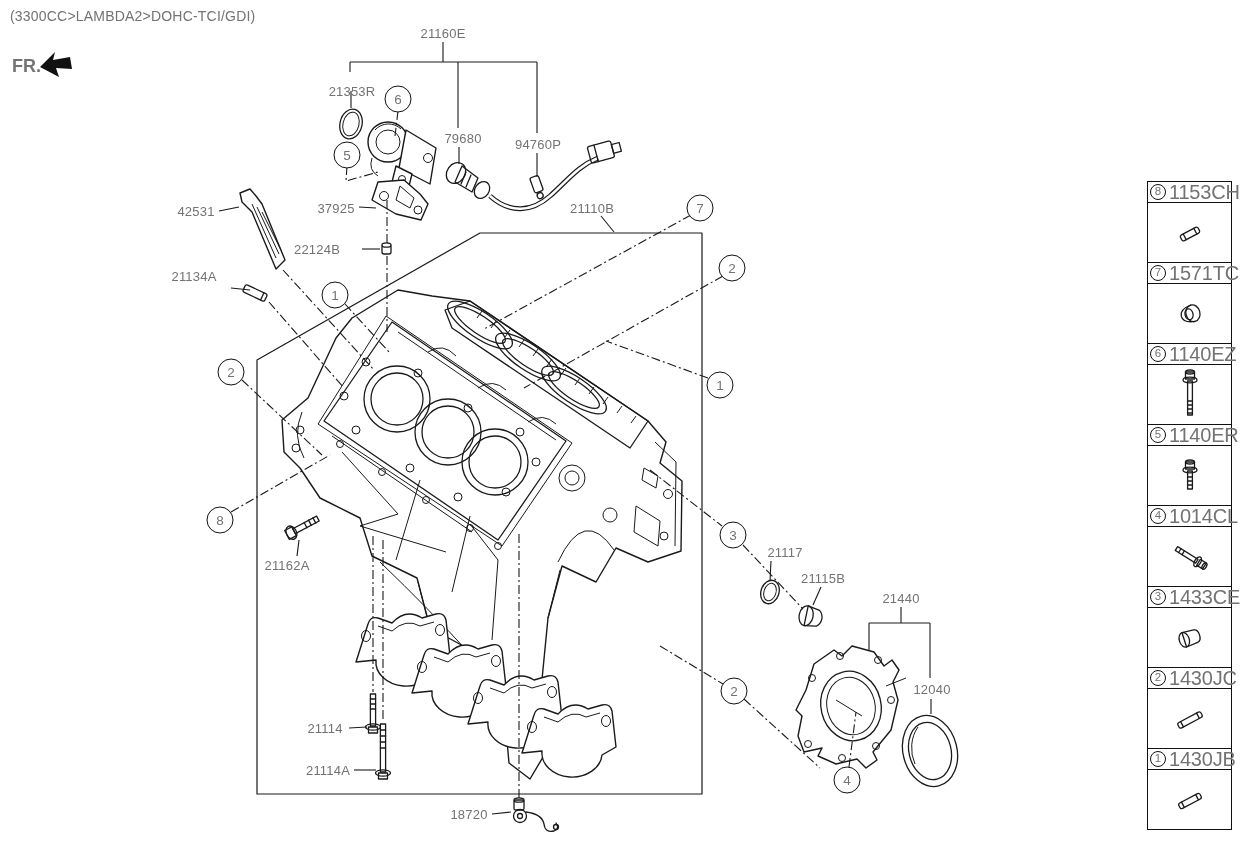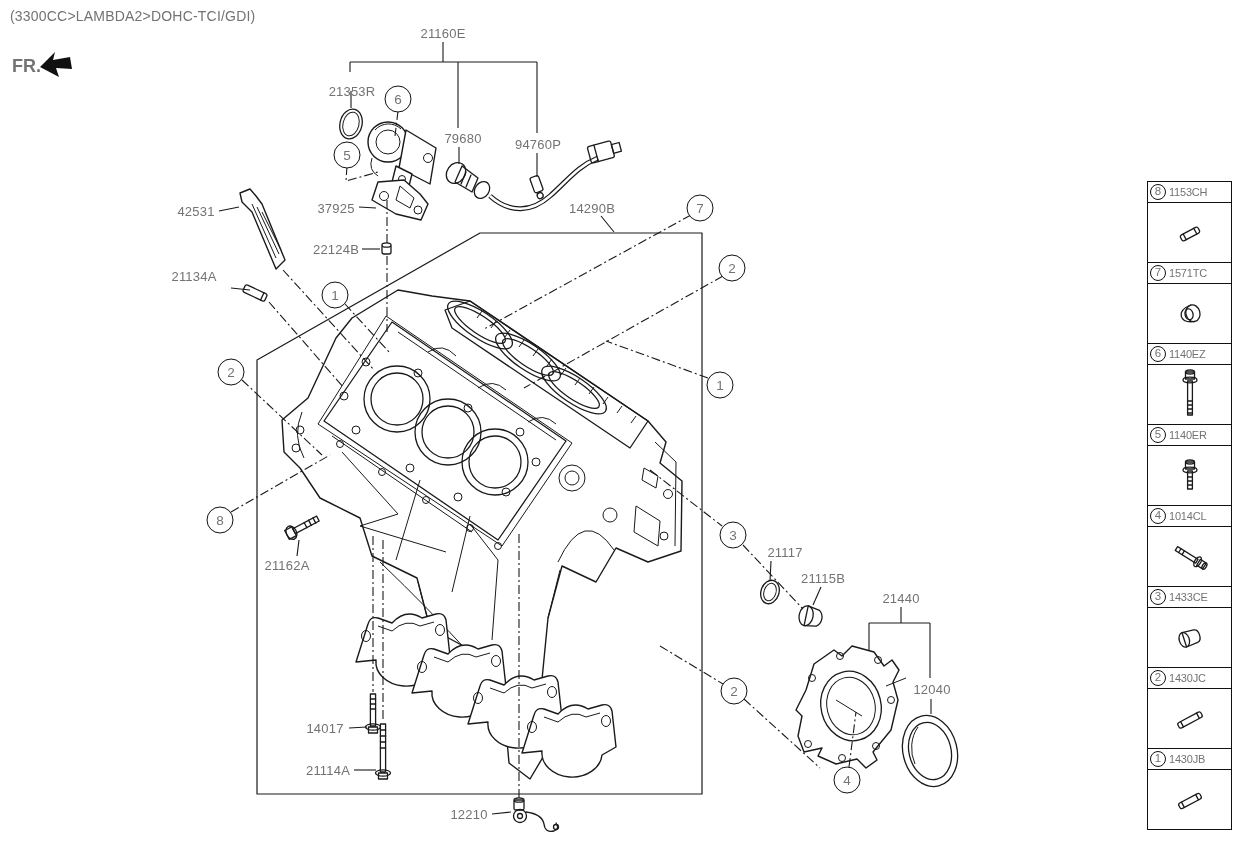--- a/index.html
+++ b/index.html
@@ -12,21 +12,21 @@
           letter-spacing:0.2px;cursor:pointer;}
   .callout{position:absolute;transform:translate(-50%,-50%);width:25px;height:25px;
            border:1.4px solid #111;border-radius:50%;background:#fff;display:flex;
            align-items:center;justify-content:center;font-size:13.5px;cursor:pointer;z-index:3;}
   .legend{position:absolute;left:1147px;top:182px;width:85px;}
   .lg-head{box-sizing:border-box;height:22px;border:1.5px solid #111;background:#fff;
            display:flex;align-items:center;gap:3px;padding:0 2px;margin-top:-1px;}
   .lg-circle{flex:0 0 auto;box-sizing:border-box;width:16px;height:16px;border:1.1px solid #111;
              border-radius:50%;display:flex;align-items:center;justify-content:center;
              font-size:11.5px;line-height:1;}
-  .lg-code{font-size:11px;letter-spacing:-0.2px;}
+  .lg-code{font-size:20px;letter-spacing:-0.2px;}
   .lg-icon{box-sizing:border-box;height:61px;border:1.1px solid #111;margin-top:-1px;
            display:flex;align-items:center;justify-content:center;background:#fff;}
   svg .s{stroke:#1a1a1a;fill:none;stroke-width:1.3;stroke-linejoin:round;stroke-linecap:round;}
   svg .sw{stroke:#1a1a1a;fill:#fff;stroke-width:1.4;stroke-linejoin:round;}
   svg .thin{stroke:#1a1a1a;fill:none;stroke-width:1;}
   svg .dd{stroke:#1a1a1a;fill:none;stroke-width:1.1;stroke-dasharray:9 3 2 3;}
   svg .ld{stroke:#1a1a1a;fill:none;stroke-width:1.1;}
 </style>
 </head>
 <body>
@@ -297,27 +297,27 @@
 
   <div class="title">(3300CC&gt;LAMBDA2&gt;DOHC-TCI/GDI)</div>
   <div class="fr">FR.</div>
 
   <div class="plabel" style="left:443px;top:33px">21160E</div>
   <div class="plabel" style="left:352px;top:91px">21353R</div>
   <div class="plabel" style="left:463px;top:138px">79680</div>
   <div class="plabel" style="left:538px;top:144px">94760P</div>
   <div class="plabel" style="left:196px;top:211px">42531</div>
   <div class="plabel" style="left:336px;top:208px">37925</div>
-  <div class="plabel" style="left:592px;top:208px">14290B</div>
-  <div class="plabel" style="left:336px;top:249px">22124B</div>
+  <div class="plabel" style="left:592px;top:208px">21110B</div>
+  <div class="plabel" style="left:317px;top:249px">22124B</div>
   <div class="plabel" style="left:194px;top:276px">21134A</div>
   <div class="plabel" style="left:287px;top:565px">21162A</div>
-  <div class="plabel" style="left:325px;top:728px">14017</div>
+  <div class="plabel" style="left:325px;top:728px">21114</div>
   <div class="plabel" style="left:328px;top:770px">21114A</div>
-  <div class="plabel" style="left:469px;top:814px">12210</div>
+  <div class="plabel" style="left:469px;top:814px">18720</div>
   <div class="plabel" style="left:785px;top:552px">21117</div>
   <div class="plabel" style="left:823px;top:578px">21115B</div>
   <div class="plabel" style="left:901px;top:598px">21440</div>
   <div class="plabel" style="left:932px;top:689px">12040</div>
 
   <div class="callout" style="left:398px;top:99px">6</div>
   <div class="callout" style="left:347px;top:155px">5</div>
   <div class="callout" style="left:700px;top:208px">7</div>
   <div class="callout" style="left:732px;top:268px">2</div>
   <div class="callout" style="left:335px;top:295px">1</div>

